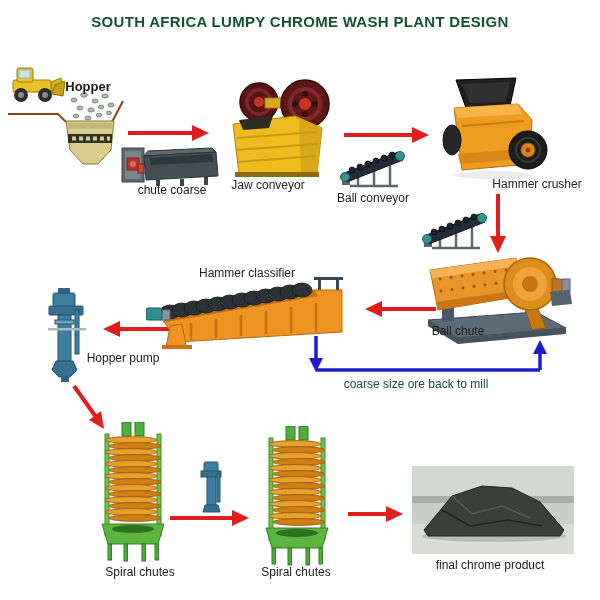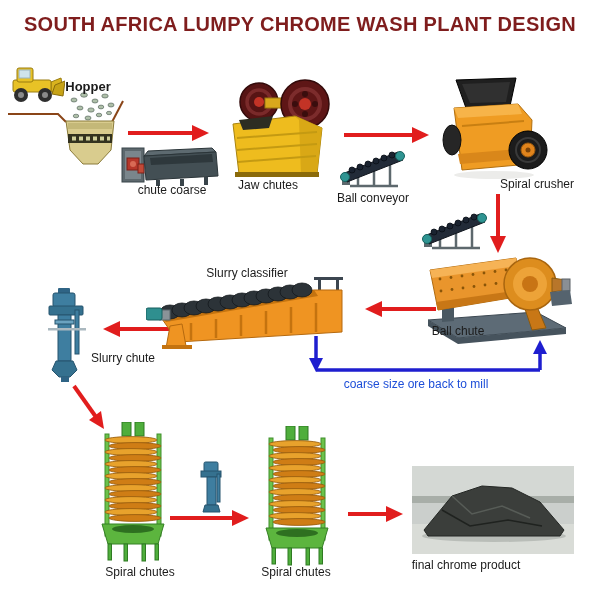--- a/index.html
+++ b/index.html
@@ -1,23 +1,23 @@
 <!DOCTYPE html>
 <html><head>
 <meta charset="utf-8">
 <style>
   html,body{margin:0;padding:0;background:#fff;}
   .canvas{position:relative;width:600px;height:600px;background:#ffffff;
           font-family:"Liberation Sans",sans-serif;overflow:hidden;}
   .title{position:absolute;left:0;right:0;top:13px;text-align:center;
-         font-size:20px;font-weight:bold;color:#7f1d1d;letter-spacing:.3px;}
+         font-size:15px;font-weight:bold;color:#14532d;letter-spacing:.3px;}
   .label{position:absolute;font-size:12px;color:#1b1b1b;white-space:nowrap;
          transform:translateX(-50%);text-align:right;}
   .label.bold{font-weight:bold;font-size:13px;}
-  .label.loop{color:#1d4ed8;}
+  .label.loop{color:#14532d;}
   .machine{position:absolute;}
   svg{display:block;}
 </style>
 </head>
 <body>
 
 <div class="canvas">
 
   <div class="title">SOUTH AFRICA LUMPY CHROME WASH PLANT DESIGN</div>
 
@@ -312,24 +312,24 @@
     <rect x="0" y="30" width="162" height="7" fill="#a8aea8"></rect>
     <rect x="0" y="58" width="162" height="30" fill="#d9dcd7"></rect>
     <ellipse cx="82" cy="70" rx="72" ry="6" fill="#b9bdb8"></ellipse>
     <path d="M12,64 L40,30 L70,20 L100,22 L128,36 L152,64 L148,70 L16,70 Z" fill="#3b3e3b" stroke="#242724"></path>
     <path d="M40,30 L60,48 L90,40 L118,52" fill="none" stroke="#575c57" stroke-width="1.5"></path>
     <path d="M30,44 L58,60 L96,54 L130,60" fill="none" stroke="#1f221f" stroke-width="1.5"></path>
   </svg>
 
   <div class="label bold" style="left:88px;top:79px">Hopper</div>
   <div class="label" style="left:172px;top:183px">chute coarse</div>
-  <div class="label" style="left:268px;top:178px">Jaw chutes</div>
+  <div class="label" style="left:268px;top:178px">Jaw conveyor</div>
   <div class="label" style="left:373px;top:191px">Ball conveyor</div>
-  <div class="label" style="left:537px;top:177px">Spiral crusher</div>
+  <div class="label" style="left:537px;top:177px">Hammer crusher</div>
   <div class="label" style="left:458px;top:324px">Ball chute</div>
-  <div class="label" style="left:247px;top:266px">Slurry classifier</div>
-  <div class="label" style="left:123px;top:351px">Slurry chute</div>
+  <div class="label" style="left:247px;top:266px">Hammer classifier</div>
+  <div class="label" style="left:123px;top:351px">Hopper pump</div>
   <div class="label loop" style="left:416px;top:377px">coarse size ore back to mill</div>
   <div class="label" style="left:140px;top:565px">Spiral chutes</div>
   <div class="label" style="left:296px;top:565px">Spiral chutes</div>
-  <div class="label" style="left:466px;top:558px">final chrome product</div>
+  <div class="label" style="left:490px;top:558px">final chrome product</div>
 
 </div>
 
 </body></html>

